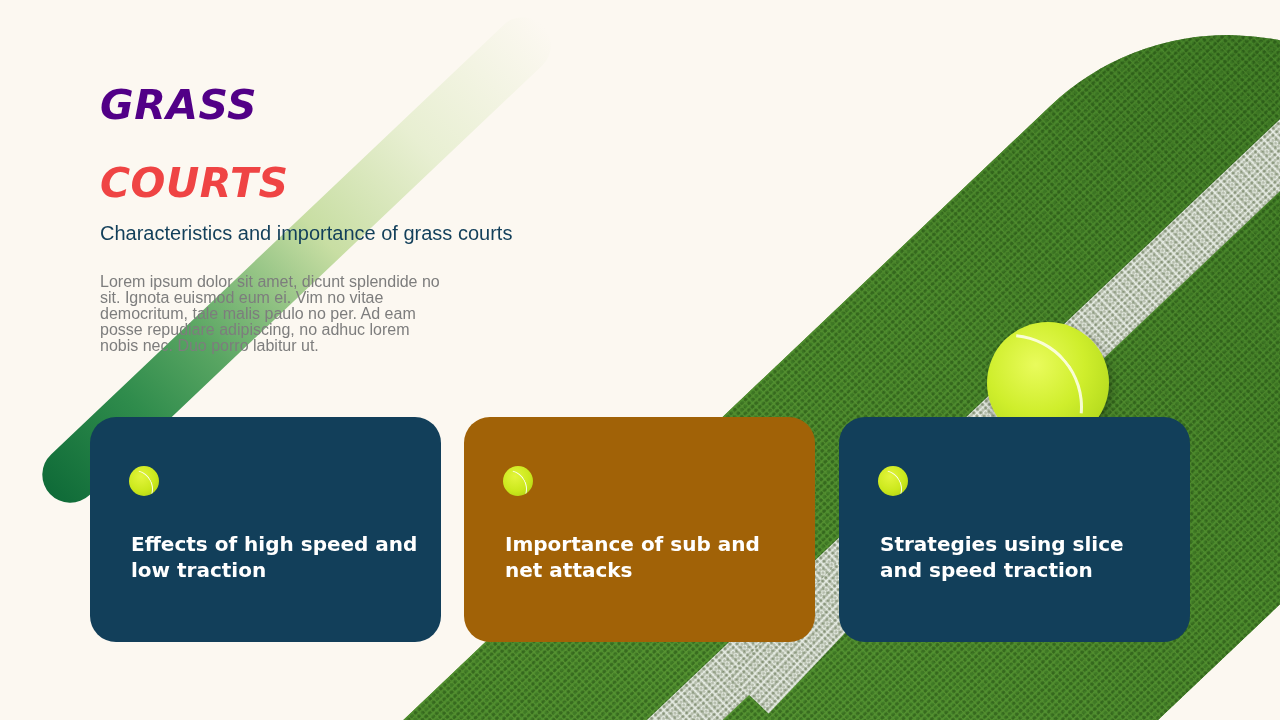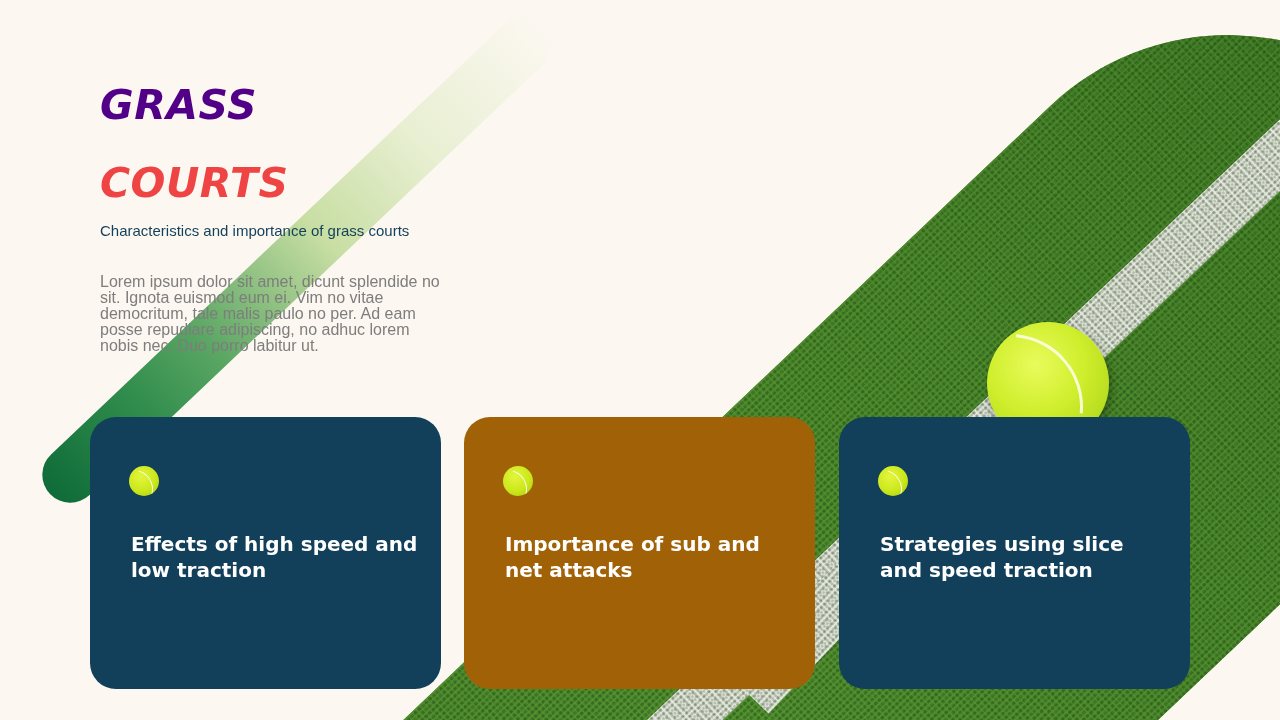--- a/index.html
+++ b/index.html
@@ -71,31 +71,31 @@
   .title {
     position:absolute; left:100px; top:80px;
     font-family:"DejaVu Sans", sans-serif;
     font-weight:bold; font-size:41px; line-height:50px; letter-spacing:0.5px;font-style:italic;
   }
   .title .l1 { color:#520087; display:block; }
   .title .l2 { color:#ef4444; display:block;margin-top:28px; }
 
   .subtitle {
     position:absolute; left:100px; top:222px;
-    font-size:15px; color:#123f5a;
+    font-size:20px; color:#123f5a;
   }
   .body-text {
     position:absolute; left:100px; top:274px; width:352px;
     font-size:16px; line-height:16px; color:#7d7d7d;
   }
 
   
   .card {
     position:absolute; top:417px;
-    width:351px; height:272px;
+    width:351px; height:225px;
     border-radius:26px;
     color:#fff;
   }
   .card.navy { background:#123f5a; }
   .card.purple { background:#a16207; }
   .card .ball {
     position:absolute; left:39px; top:49px;
     width:30px; height:30px; border-radius:50%;
     background:radial-gradient(circle at 40% 35%, #e3f53c 0%, #cbe81c 55%, #a9c90f 100%);
     overflow:hidden;

